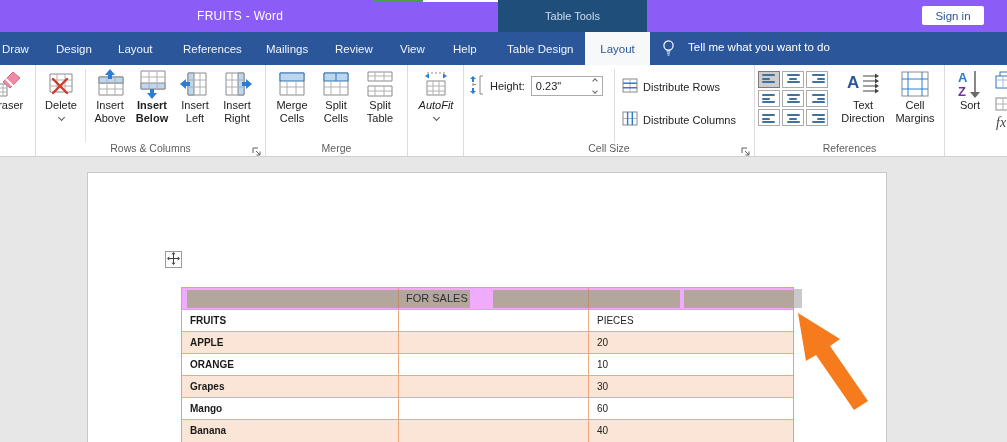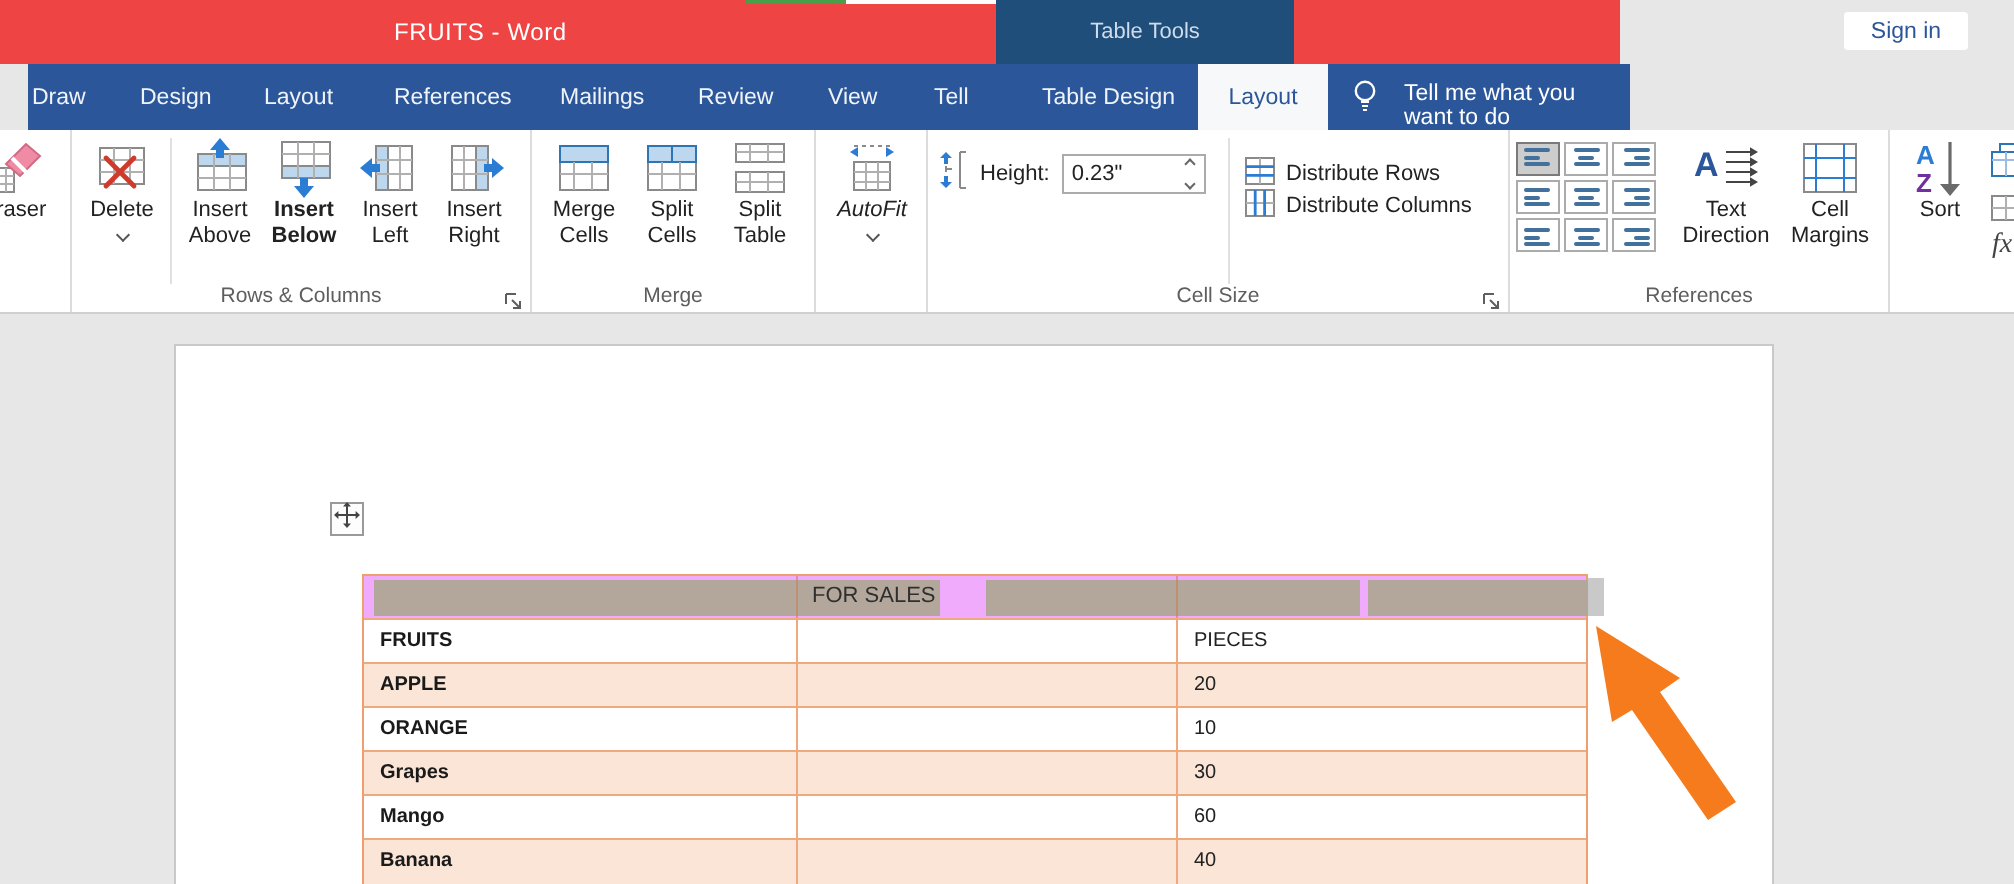--- a/index.html
+++ b/index.html
@@ -1,28 +1,28 @@
 <!DOCTYPE html>
 <html><head>
 <meta charset="utf-8">
 <style>
   * { margin:0; padding:0; box-sizing:border-box; }
   html,body { font-family:"Liberation Sans", sans-serif; }
   .app { position:relative; width:1007px; height:442px; overflow:hidden; background:#e7e7e7; }
 
   
-  .titlebar { position:absolute; left:0; top:0; width:810px; height:32px; background:#ef4444; }
+  .titlebar { position:absolute; left:0; top:0; width:1007px; height:32px; background:#8b5cf6; }
   .accent-green { position:absolute; left:373px; top:0; width:50px; height:2px; }
   .accent-white { position:absolute; left:423px; top:0; width:192px; height:2px; background:#fdfdfd; }
   .doc-title { position:absolute; left:197px; top:9px; color:#fff; font-size:12px; letter-spacing:.3px; }
   .tt-block { position:absolute; left:498px; top:0; width:149px; height:32px; background:#1e4e79; color:#cfdcec; font-size:11px; display:flex; align-items:center; justify-content:center; }
   .signin-btn { position:absolute; left:922px; top:6px; width:62px; height:19px; background:#fff; border:none; border-radius:2px; color:#2b579a; font-size:11.5px; font-family:"Liberation Sans",sans-serif; cursor:pointer; }
 
   
-  .tabrow { position:absolute; left:14px; top:32px; width:801px; height:33px; background:#2b579a; }
+  .tabrow { position:absolute; left:0; top:32px; width:1007px; height:33px; background:#2b579a; }
   .tab { position:absolute; top:0; height:33px; display:flex; align-items:center; color:#f0f4fa; font-size:11.5px; }
   .tab.active { background:#f7f8f9; color:#2b579a; justify-content:center; }
   .bulb { position:absolute; left:661px; top:7px; }
   .tellme { position:absolute; left:688px; top:9px; color:#fff; font-size:11.5px; }
 
   
   .ribbon { position:absolute; left:0; top:65px; width:1007px; height:92px; background:#fff; border-bottom:1px solid #cfcfcf; }
   .rgroup { position:absolute; top:0; height:91px; border-right:1px solid #dcdcdc; }
   .glabel { position:absolute; bottom:2px; left:0; width:100%; text-align:center; font-size:10.5px; color:#5e5e5e; white-space:nowrap; }
   .launcher { position:absolute; right:3px; bottom:3px; width:10px; height:10px; cursor:pointer; }
@@ -87,21 +87,21 @@
   </div>
 
   <div class="tabrow">
     <div class="tab" style="left:2px;">Draw</div>
     <div class="tab" style="left:56px;">Design</div>
     <div class="tab" style="left:118px;">Layout</div>
     <div class="tab" style="left:183px;">References</div>
     <div class="tab" style="left:266px;">Mailings</div>
     <div class="tab" style="left:335px;">Review</div>
     <div class="tab" style="left:400px;">View</div>
-    <div class="tab" style="left:453px;">Tell</div>
+    <div class="tab" style="left:453px;">Help</div>
     <div class="tab" style="left:507px;">Table Design</div>
     <div class="tab active" style="left:585px; width:65px;">Layout</div>
     <span class="bulb">
       <svg width="15" height="19" viewBox="0 0 15 19">
           <circle cx="7.5" cy="6.5" r="4.6" fill="none" stroke="#fff" stroke-width="1.2"></circle>
           <path d="M5.5 12h4M6 14h3M6.5 16h2" stroke="#fff" stroke-width="1.1" fill="none"></path>
         </svg>
     </span>
     <div class="tellme">Tell me what you want to do</div>
   </div>
@@ -263,21 +263,21 @@
       <div class="dist-btn" style="left:158px; top:13px;">
         <span>
           <svg width="16" height="15" viewBox="0 0 16 15">
               <rect x="1" y="1" width="14" height="13" fill="#fff" stroke="#8a8a8a"></rect>
               <path d="M8 1v13" stroke="#b0b0b0"></path>
               <path d="M1 5.3h14M1 9.7h14" stroke="#2b7cd3" stroke-width="1.4"></path>
             </svg>
         </span>
         <span>Distribute Rows</span>
       </div>
-      <div class="dist-btn" style="left:158px; top:29px;">
+      <div class="dist-btn" style="left:158px; top:46px;">
         <span>
           <svg width="16" height="15" viewBox="0 0 16 15">
               <rect x="1" y="1" width="14" height="13" fill="#fff" stroke="#8a8a8a"></rect>
               <path d="M1 7.5h14" stroke="#b0b0b0"></path>
               <path d="M5.6 1v13M10.3 1v13" stroke="#2b7cd3" stroke-width="1.4"></path>
             </svg>
         </span>
         <span>Distribute Columns</span>
       </div>
       <div class="glabel">Cell Size</div>

